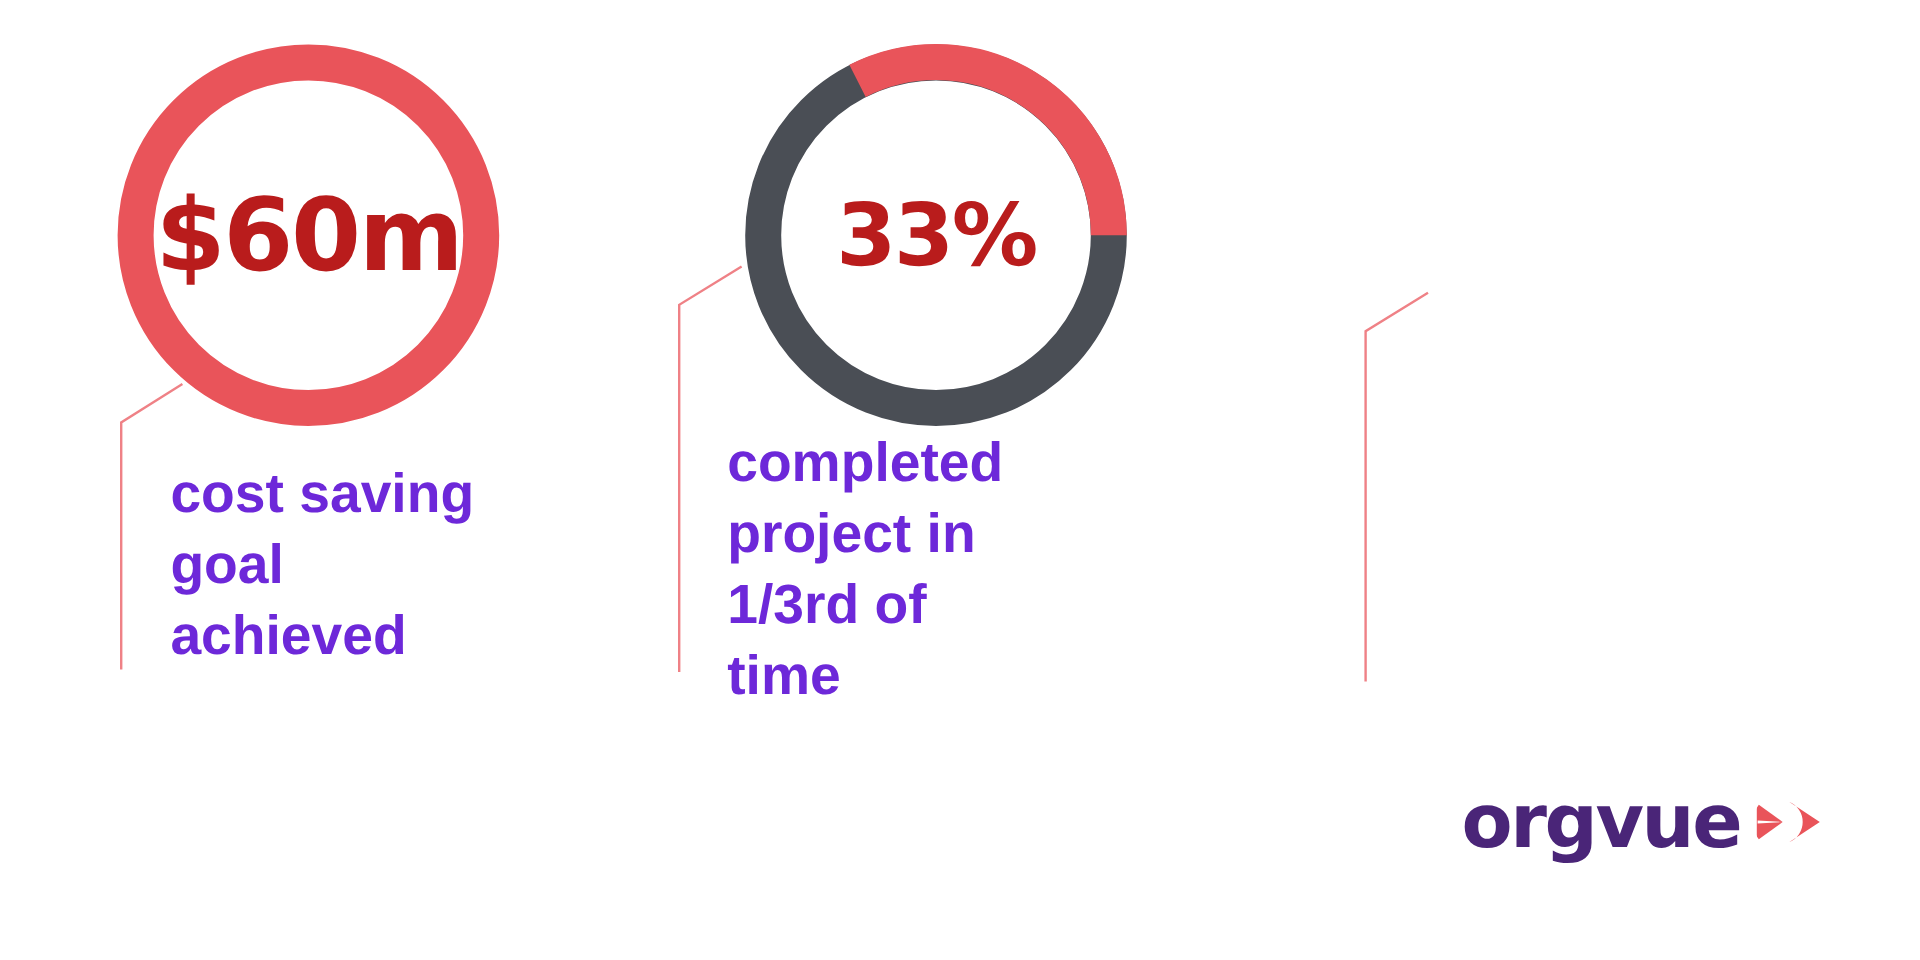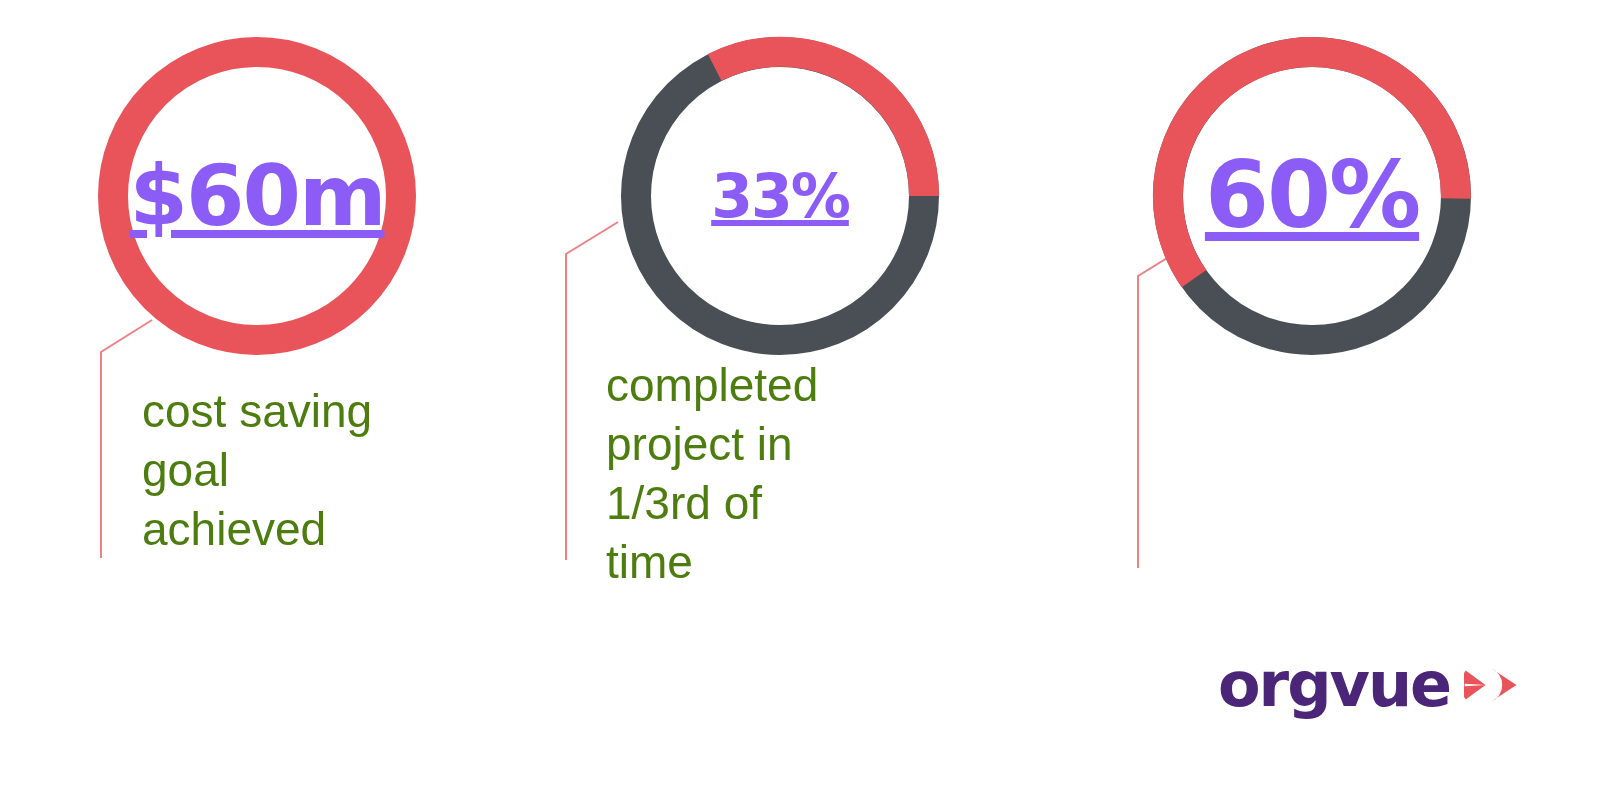--- a/index.html
+++ b/index.html
@@ -52,30 +52,29 @@
 
   .donut-value {
     position: absolute;
     left: 0;
     top: 0;
     width: 320px;
     height: 320px;
     display: flex;
     align-items: center;
     justify-content: center;
-    color: #8b5cf6;
+    color: #b91c1c;
     font-weight: 700;
     font-size: 88px;
     letter-spacing: -2px;
     line-height: 1;
     font-family: "DejaVu Sans", "Liberation Sans", sans-serif;
-    text-decoration: underline;
   }
   .stat-1 .donut-value { font-size: 84px; }
-  .stat-2 .donut-value { font-size: 60px; }
+  .stat-2 .donut-value { font-size: 72px; }
   .stat-3 .donut-value { font-size: 92px; }
 
   
   .leader {
     position: absolute;
     left: 0;
     top: 0;
     width: 480px;
     height: 620px;
     overflow: visible;
@@ -83,24 +82,24 @@
   }
   .leader path {
     fill: none;
     stroke: #ef8186;
     stroke-width: 2;
   }
 
   
   .caption {
     position: absolute;
-    color: #4d7c0f;
+    color: #6d28d9;
     font-size: 46px;
     line-height: 1.28;
-    font-weight: 400;
+    font-weight: 700;
     letter-spacing: 0px;
     white-space: pre-line;
     font-family: "Liberation Sans", "DejaVu Sans", sans-serif;
   }
   .stat-1 .caption { left: 82px; top: 382px; width: 330px; }
   .stat-2 .caption { left: 46px; top: 356px; width: 330px; }
   .stat-3 .caption { left: 60px; top: 378px; width: 360px; }
 
   
   .logo {
@@ -172,29 +171,20 @@
 1/3rd of
 time</div>
   </div>
 
   <div class="stat stat-3">
 
     <svg class="leader" viewBox="0 0 480 620">
       <path d="M 100 244 L 48 276 L 48 568"></path>
     </svg>
 
-    <div class="donut-wrap">
-      <svg class="donut-svg" viewBox="0 0 320 320">
-
-        <circle cx="160" cy="160" r="144" fill="none" stroke="#4a4e55" stroke-width="30"></circle>
-
-        <path d="M 42.0 242.7 A 144 144 0 1 1 303.9 162.5" fill="none" stroke="#e9545a" stroke-width="30"></path>
-      </svg>
-      <div class="donut-value">60%</div>
-    </div>
 
   </div>
 
   <div class="logo">
     <span class="logo-wordmark">orgvue</span>
     <svg class="logo-mark" viewBox="0 0 80 62">
 
       <path d="M 32 31 L 3 8 A 37 37 0 0 0 3 8 L 3 8 Z" fill="none"></path>
       <path d="M 32 31 L 2.5 9.5 A 36.5 36.5 0 0 0 2.5 52.5 Z" fill="#e9545a"></path>
 

